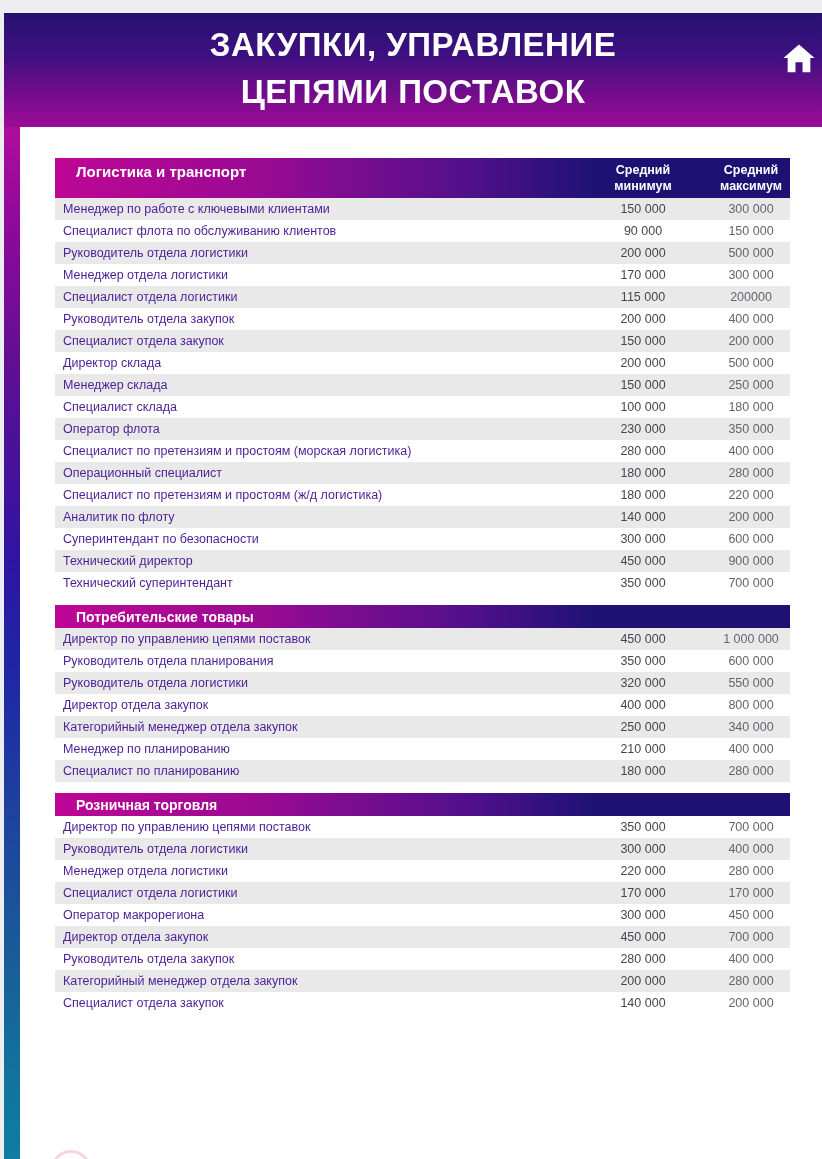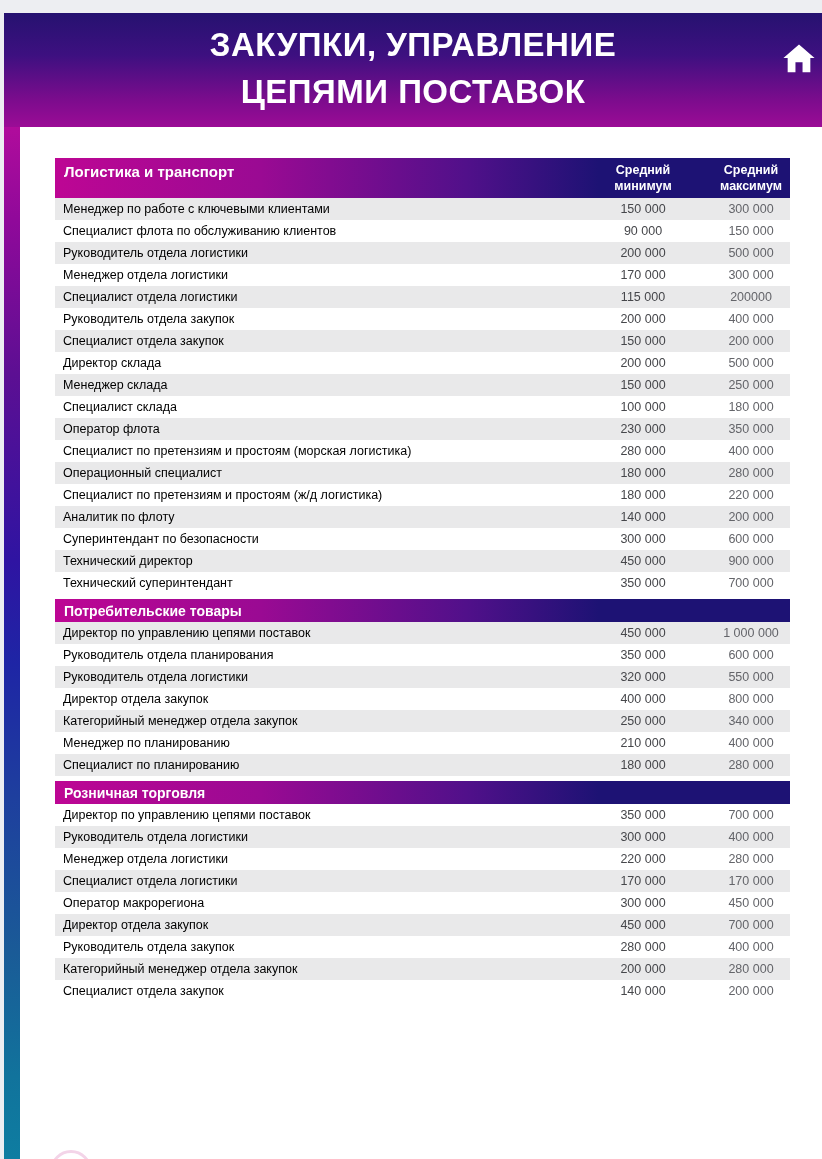--- a/index.html
+++ b/index.html
@@ -43,35 +43,35 @@
     margin: 31px 0 0 35px;
     width: 735px;
   }
 
   
   .sec-hdr {
     background: linear-gradient(90deg, #bd0694 0%, #9a0a93 28%, #51108a 56%, #1d1274 74%, #1d1274 100%);
     color: #ffffff; display: flex;
   }
   .sec-hdr.main { height: 40px; }
-  .sec-hdr.sub { height: 23px; margin-top: 5px; align-items: center; }
-  .sec-title { font-weight: bold; padding-left: 9px; }
+  .sec-hdr.sub { height: 23px; margin-top: 11px; align-items: center; }
+  .sec-title { font-weight: bold; padding-left: 21px; }
   .sec-hdr.main .sec-title { flex: 1; font-size: 15px; padding-top: 5px; }
   .sec-hdr.sub .sec-title { font-size: 14px; }
   .col-hdr {
     width: 138px; text-align: center; font-weight: bold;
     font-size: 12.5px; line-height: 16px; align-self: center;
   }
   .col-hdr.last { width: 78px; }
 
   
   .row { display: flex; height: 22px; line-height: 22px; background: #ffffff; }
   .row.shade { background: #e9e9ea; }
   .cell { font-size: 12.5px; white-space: nowrap; }
-  .cell.name { flex: 1; padding-left: 8px; color: #000000; overflow: hidden; }
+  .cell.name { flex: 1; padding-left: 8px; color: #4c1d95; overflow: hidden; }
   .cell.min { width: 138px; text-align: center; color: #46474b; }
   .cell.max { width: 78px; text-align: center; color: #64656a; }
 
   
   .pink-arc {
     position: absolute; left: 50px; top: 1150px; width: 42px; height: 42px;
     border-radius: 50%; border: 3px solid #f3d4e8; background: transparent;
   }
 </style>
 </head>

